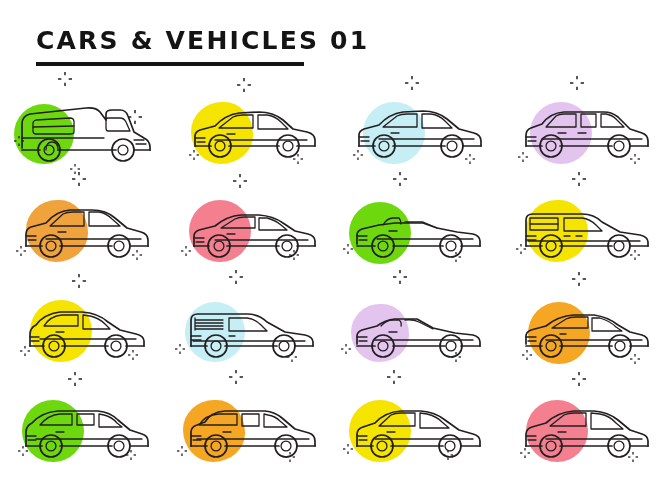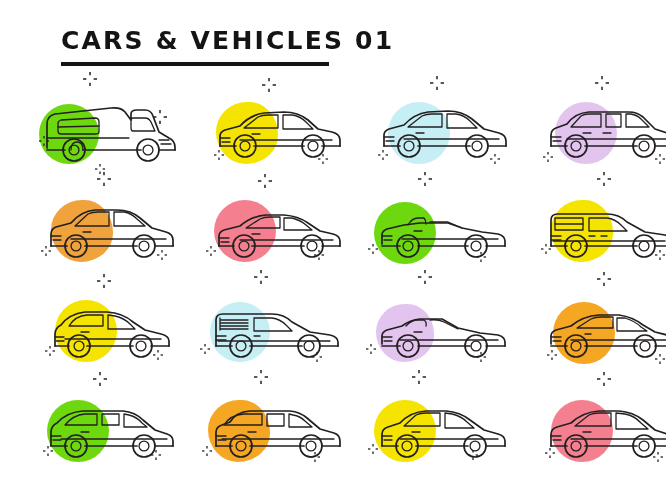--- a/index.html
+++ b/index.html
@@ -4,21 +4,21 @@
 <title>Cars &amp; Vehicles Icon Set</title>
 <style>
   html,body{margin:0;padding:0;}
   body{
     width:666px;height:500px;
     background:#ffffff;
     font-family:"Liberation Sans", sans-serif;
     overflow:hidden;
     position:relative;
   }
-  .page{width:599px;height:500px;position:relative;box-sizing:border-box;margin-left:25px;}
+  .page{width:599px;height:500px;position:relative;box-sizing:border-box;}
 
   
   .header{position:absolute;left:36px;top:28px;}
   .header-title{
     font-family:"DejaVu Sans", sans-serif;
     font-size:25px;
     font-weight:700;
     letter-spacing:2.2px;
     color:#141414;
     white-space:nowrap;

